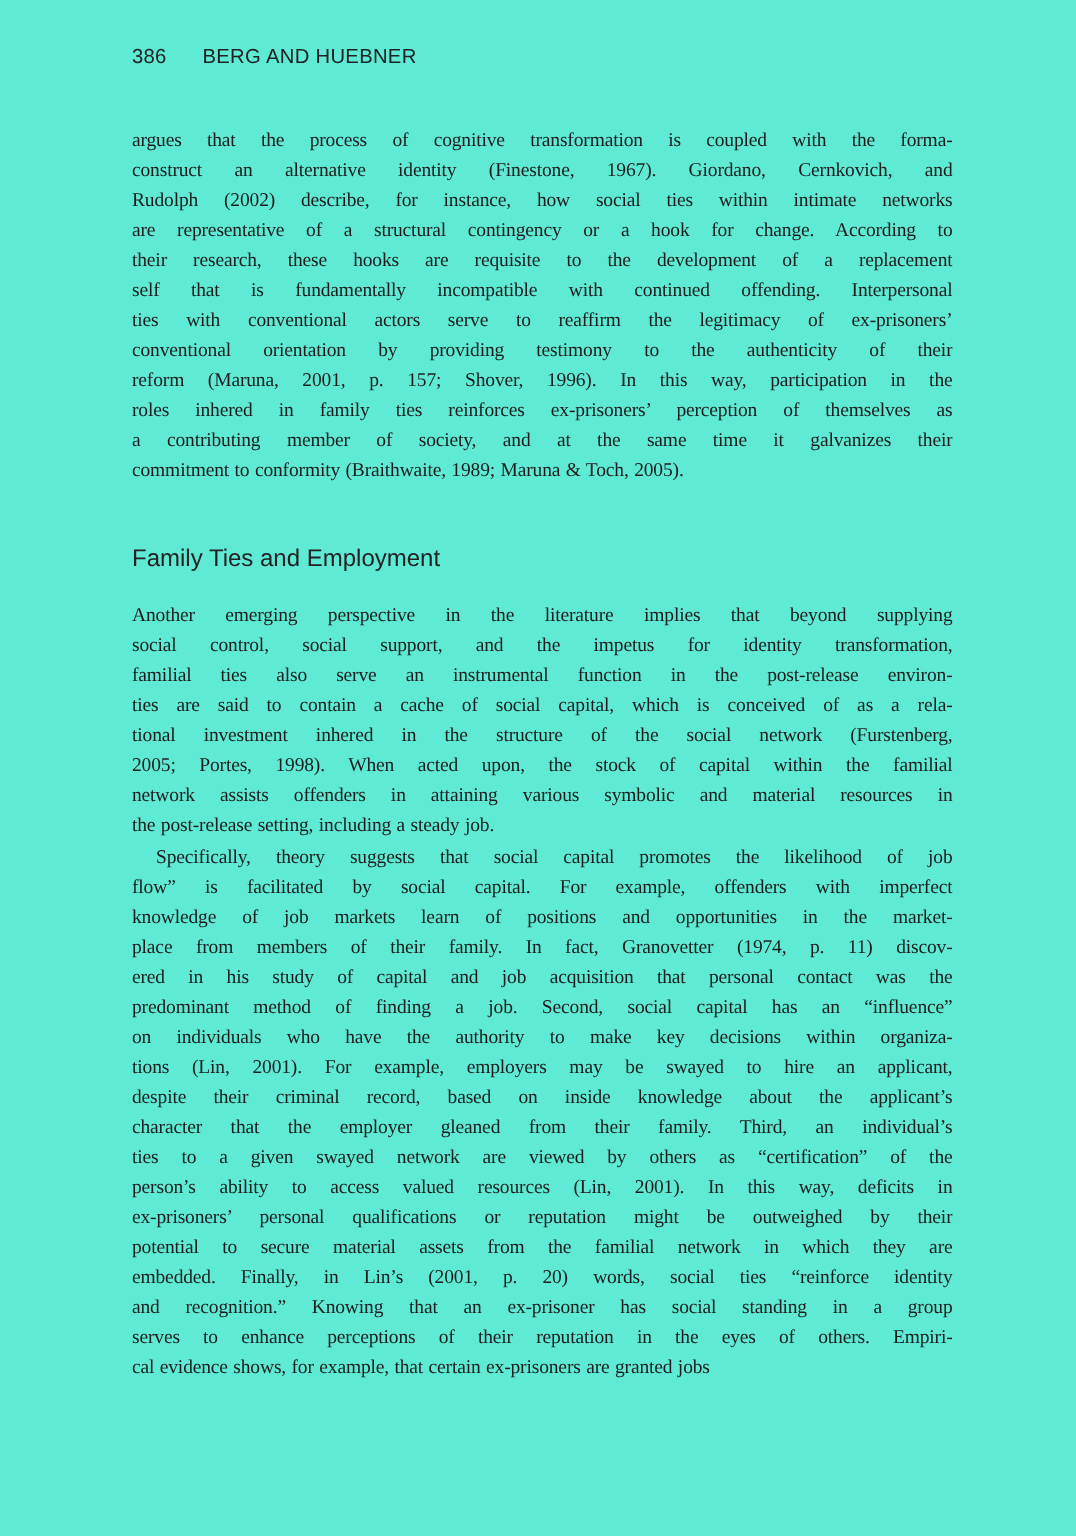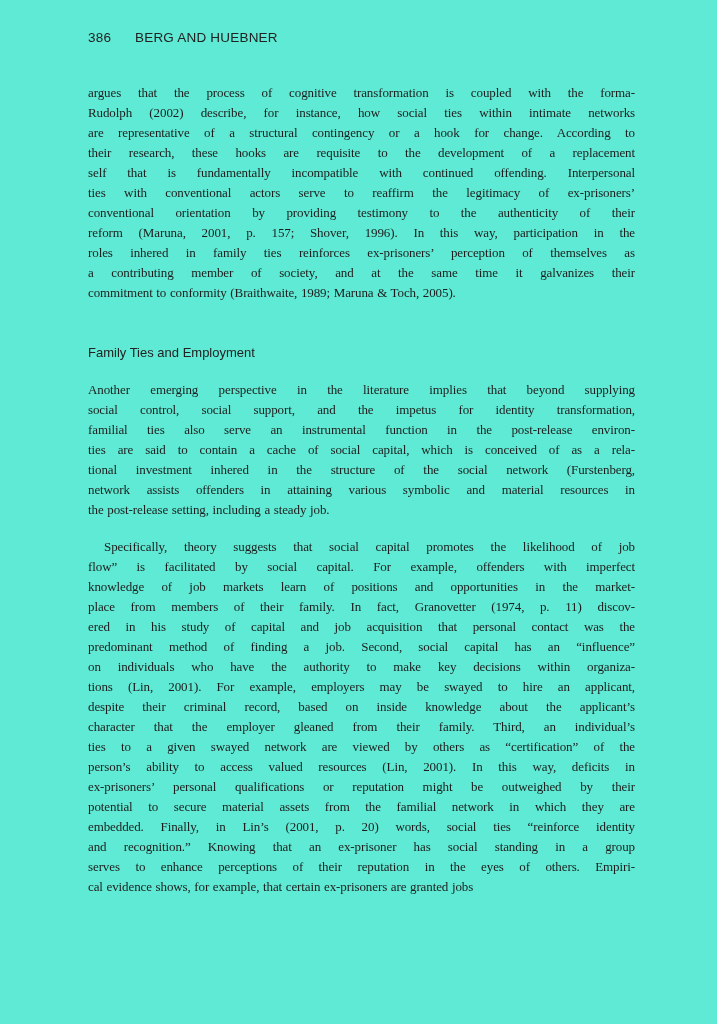--- a/index.html
+++ b/index.html
@@ -24,72 +24,74 @@
     color: #222222;
   }
   .page-num { width: 47px; }
   .body-col {
     position: absolute;
     top: 83px;
     left: 88px;
     width: 547px;
   }
   .para { margin: 0; }
-  .para + .para { margin-top: 17px; }
+  .para + .para { margin-top: 1px; }
   .line {
     font-size: 13px;
     line-height: 20px;
     height: 20px;
     overflow: hidden;
     letter-spacing: -0.1px;
     word-spacing: 0.5px;
     text-align: justify;
     text-align-last: justify;
     color: #1d1d1d;
     font-family: Liberation Serif, serif;
   }
   .line.last { text-align-last: left; }
   .line.indent { padding-left: 16px; }
   .section-heading {
-    font-size: 13px;
+    font-size: 16px;
     line-height: 22px;
     margin-top: 39px;
     margin-bottom: 16px;
     color: #222222;
   }
 </style>
 </head>
 <body>
 
 <div class="page">
   <div class="running-head">
     <span class="page-num">386</span>
     <span class="running-title">BERG AND HUEBNER</span>
   </div>
   <div class="body-col" id="body-content">
       <div class="para">
         <div class="line">argues that the process of cognitive transformation is coupled with the forma-</div>
+        <div class="line">construct an alternative identity (Finestone, 1967). Giordano, Cernkovich, and</div>
         <div class="line">Rudolph (2002) describe, for instance, how social ties within intimate networks</div>
         <div class="line">are representative of a structural contingency or a hook for change. According to</div>
         <div class="line">their research, these hooks are requisite to the development of a replacement</div>
         <div class="line">self that is fundamentally incompatible with continued offending. Interpersonal</div>
         <div class="line">ties with conventional actors serve to reaffirm the legitimacy of ex-prisoners’</div>
         <div class="line">conventional orientation by providing testimony to the authenticity of their</div>
         <div class="line">reform (Maruna, 2001, p. 157; Shover, 1996). In this way, participation in the</div>
         <div class="line">roles inhered in family ties reinforces ex-prisoners’ perception of themselves as</div>
         <div class="line">a contributing member of society, and at the same time it galvanizes their</div>
         <div class="line last">commitment to conformity (Braithwaite, 1989; Maruna &amp; Toch, 2005).</div>
       </div>
       <div class="section-heading">Family Ties and Employment</div>
       <div class="para">
         <div class="line">Another emerging perspective in the literature implies that beyond supplying</div>
         <div class="line">social control, social support, and the impetus for identity transformation,</div>
         <div class="line">familial ties also serve an instrumental function in the post-release environ-</div>
         <div class="line">ties are said to contain a cache of social capital, which is conceived of as a rela-</div>
         <div class="line">tional investment inhered in the structure of the social network (Furstenberg,</div>
+        <div class="line">2005; Portes, 1998). When acted upon, the stock of capital within the familial</div>
         <div class="line">network assists offenders in attaining various symbolic and material resources in</div>
         <div class="line last">the post-release setting, including a steady job.</div>
       </div>
       <div class="para">
         <div class="line indent">Specifically, theory suggests that social capital promotes the likelihood of job</div>
         <div class="line">flow” is facilitated by social capital. For example, offenders with imperfect</div>
         <div class="line">knowledge of job markets learn of positions and opportunities in the market-</div>
         <div class="line">place from members of their family. In fact, Granovetter (1974, p. 11) discov-</div>
         <div class="line">ered in his study of capital and job acquisition that personal contact was the</div>
         <div class="line">predominant method of finding a job. Second, social capital has an “influence”</div>

